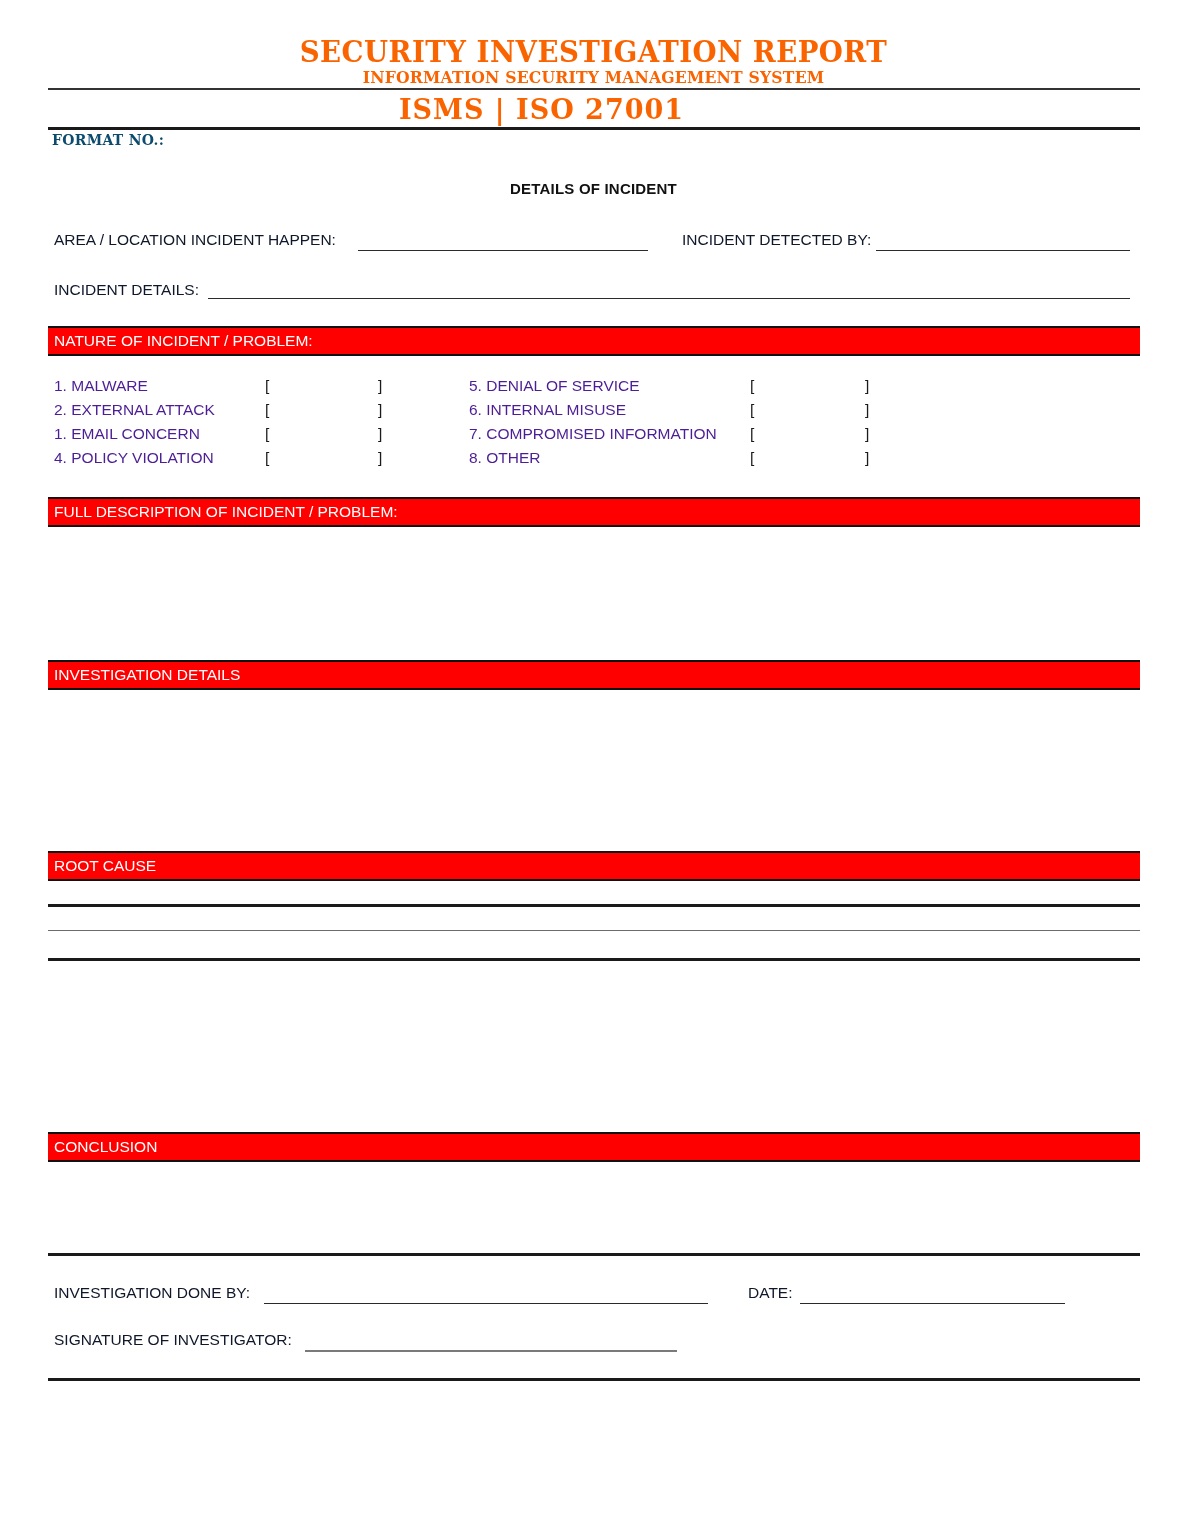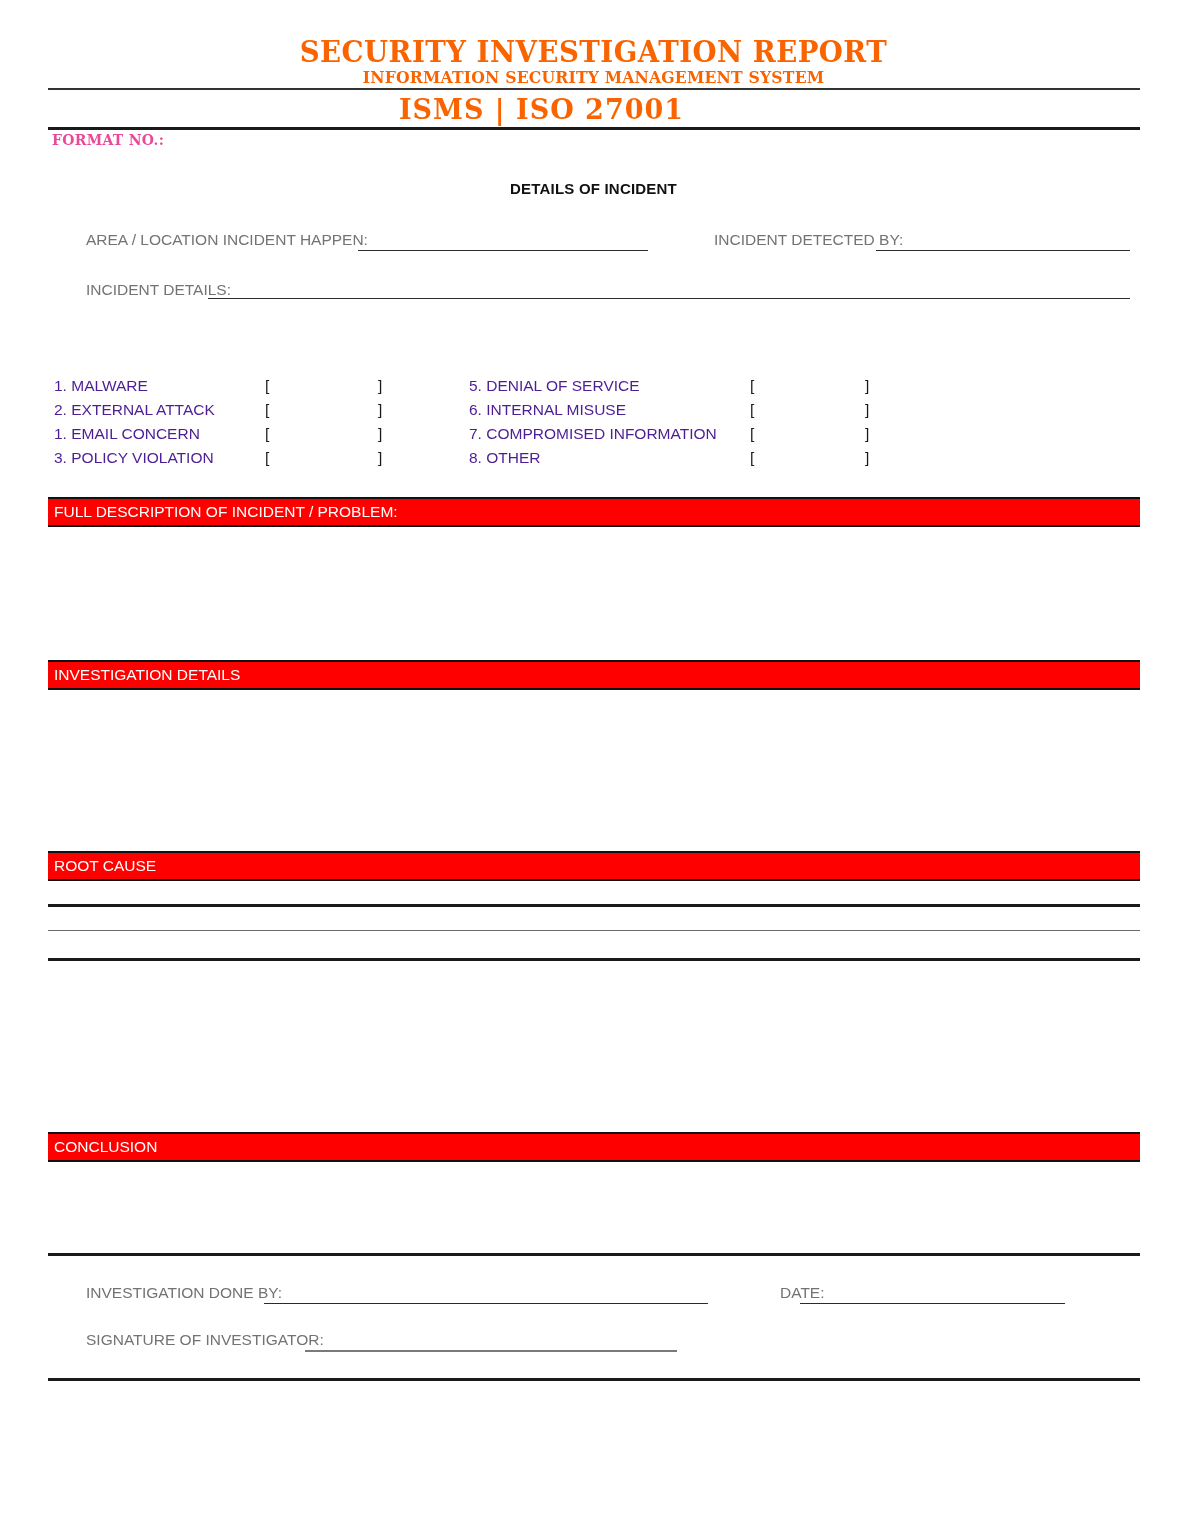--- a/index.html
+++ b/index.html
@@ -67,41 +67,40 @@
     white-space: nowrap;
   }
   .format-no {
     position: absolute;
     left: 52px;
     top: 132px;
     font-family: "DejaVu Serif", "Liberation Serif", serif;
     font-weight: bold;
     font-size: 14px;
     letter-spacing: 0.3px;
-    color: #ec4899;
+    color: #0c4a6e;
     white-space: nowrap;
   }
 
   
   .rule {
     position: absolute;
     background: #000000;
   }
   .rule-thick  { height: 3px; background: #1a1a1a; }
   .rule-med    { height: 2px; background: #333333; }
   .rule-thin   { height: 1px; background: #6b6b6b; }
 
   
   .lbl {
     position: absolute;
     font-family: "Liberation Sans", sans-serif;
     font-size: 15.5px;
-    color: #737373;
-    white-space: nowrap;
-    margin-left: 32px;
+    color: #0f172a;
+    white-space: nowrap;
   }
   .section-center {
     position: absolute;
     left: 0;
     width: 1187px;
     text-align: center;
     font-family: "Liberation Sans", sans-serif;
     font-weight: bold;
     font-size: 15px;
     color: #111111;
@@ -173,34 +172,37 @@
 
   <div class="lbl" style="left:54px; top:231px;">AREA / LOCATION INCIDENT HAPPEN:</div>
   <div class="fill" style="left:358px; top:250px; width:290px;"></div>
 
   <div class="lbl" style="left:682px; top:231px;">INCIDENT DETECTED BY:</div>
   <div class="fill" style="left:876px; top:250px; width:254px;"></div>
 
   <div class="lbl" style="left:54px; top:281px;">INCIDENT DETAILS:</div>
   <div class="fill" style="left:208px; top:298px; width:922px;"></div>
 
+  <div class="banner" style="top:326px;">
+    <span class="banner-label">NATURE OF INCIDENT / PROBLEM:</span>
+  </div>
 
   <div class="chk-label" style="left:54px; top:377px;">1. MALWARE</div>
   <div class="brk" style="left:265px; top:377px;">[</div>
   <div class="brk" style="left:378px; top:377px;">]</div>
 
   <div class="chk-label" style="left:54px; top:401px;">2. EXTERNAL ATTACK</div>
   <div class="brk" style="left:265px; top:401px;">[</div>
   <div class="brk" style="left:378px; top:401px;">]</div>
 
   <div class="chk-label" style="left:54px; top:425px;">1. EMAIL CONCERN</div>
   <div class="brk" style="left:265px; top:425px;">[</div>
   <div class="brk" style="left:378px; top:425px;">]</div>
 
-  <div class="chk-label" style="left:54px; top:449px;">3. POLICY VIOLATION</div>
+  <div class="chk-label" style="left:54px; top:449px;">4. POLICY VIOLATION</div>
   <div class="brk" style="left:265px; top:449px;">[</div>
   <div class="brk" style="left:378px; top:449px;">]</div>
 
   <div class="chk-label" style="left:469px; top:377px;">5. DENIAL OF SERVICE</div>
   <div class="brk" style="left:750px; top:377px;">[</div>
   <div class="brk" style="left:865px; top:377px;">]</div>
 
   <div class="chk-label" style="left:469px; top:401px;">6. INTERNAL MISUSE</div>
   <div class="brk" style="left:750px; top:401px;">[</div>
   <div class="brk" style="left:865px; top:401px;">]</div>

